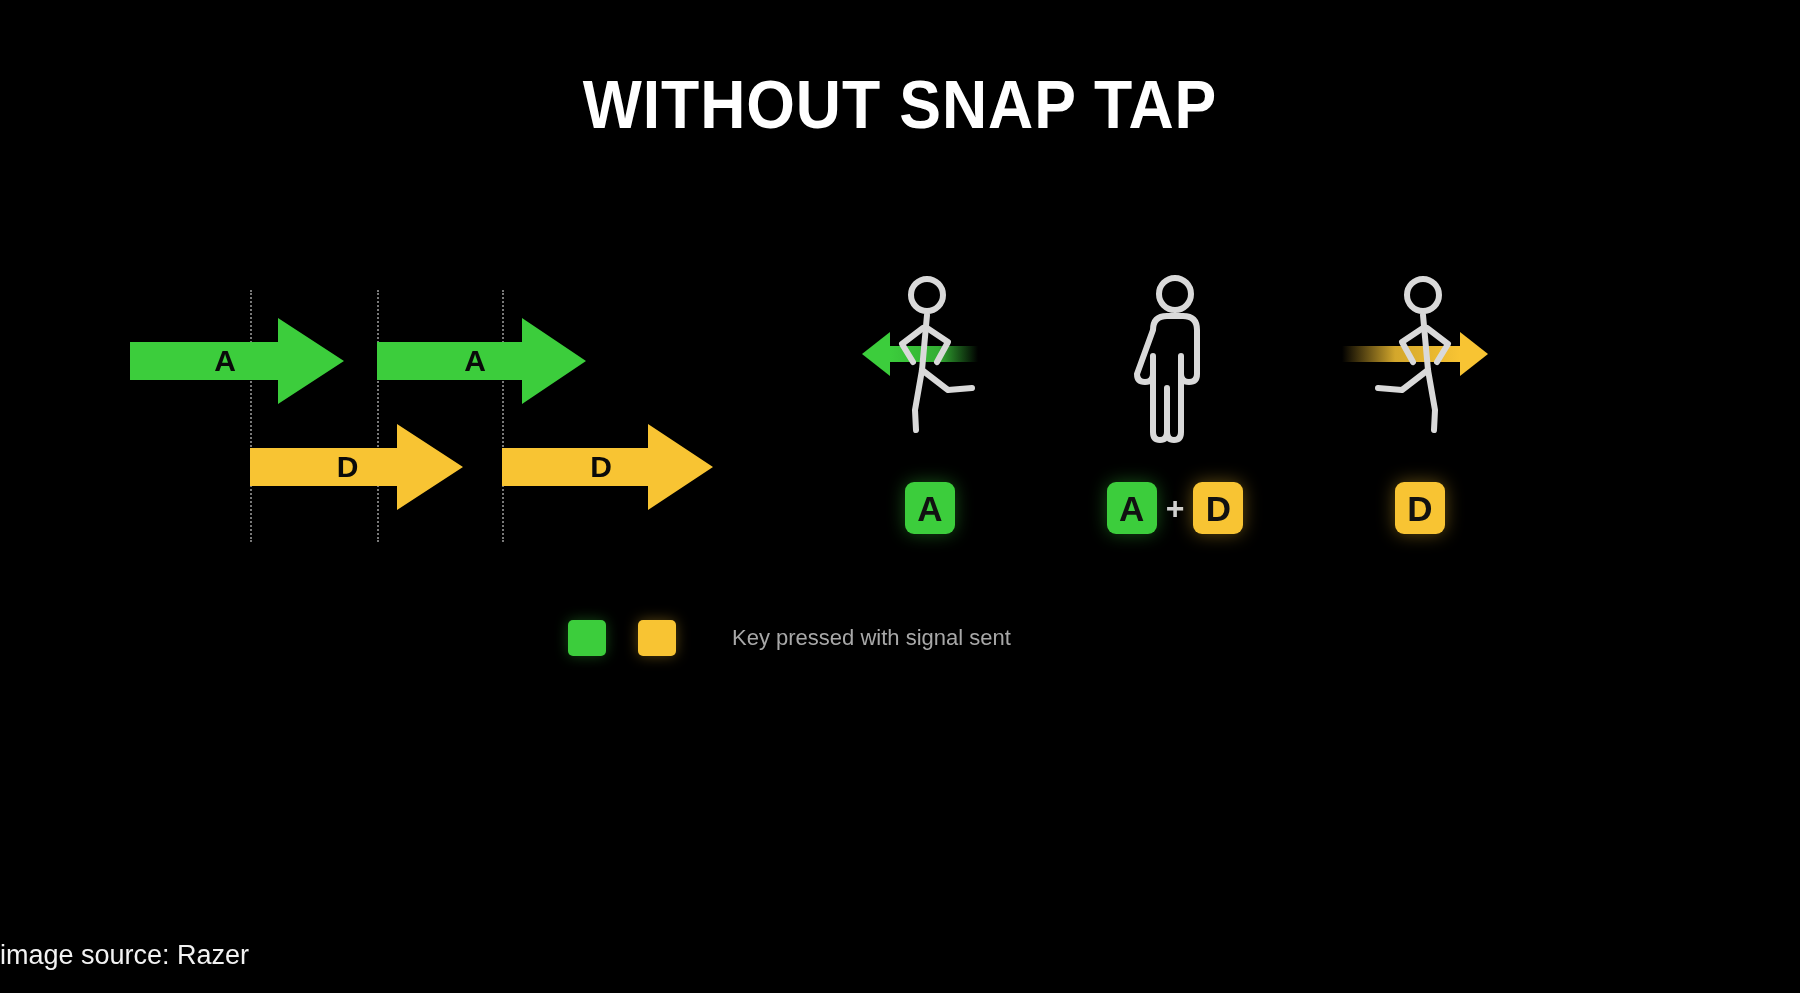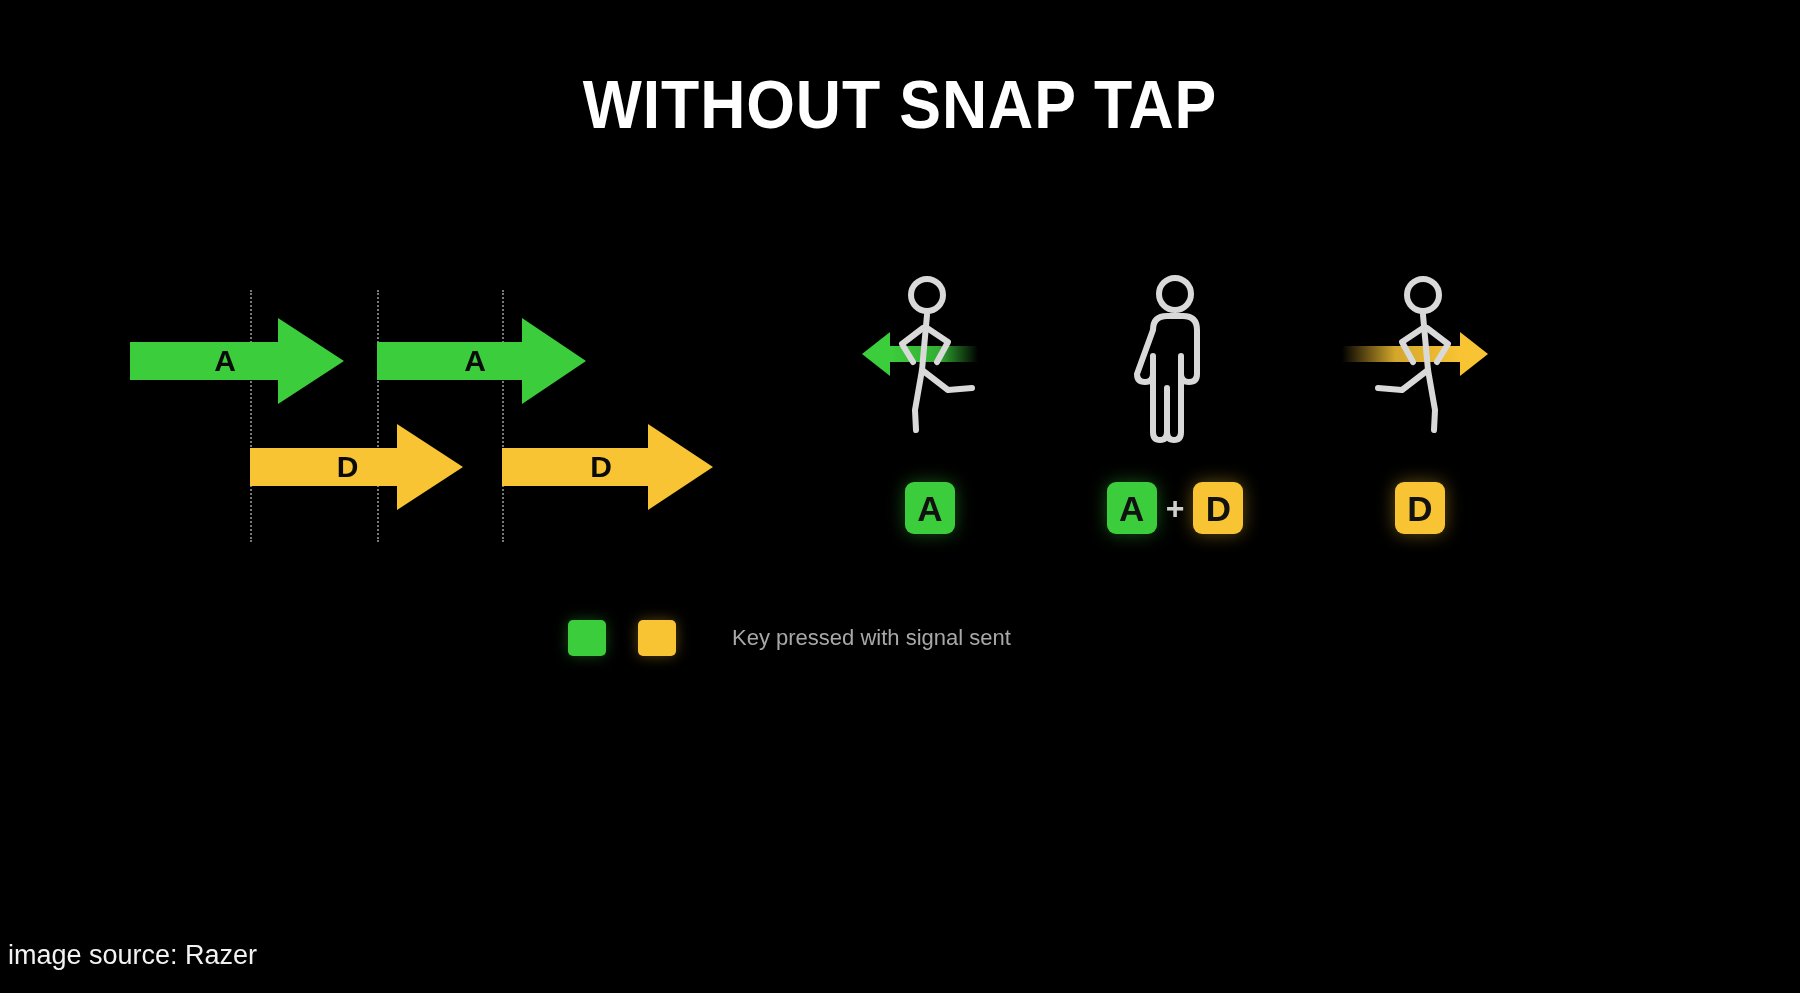--- a/index.html
+++ b/index.html
@@ -142,21 +142,21 @@
   .legend-swatch.yellow { background: #f8c433; box-shadow: 0 0 14px rgba(248,196,51,.35); margin-right: 36px; }
   #legend-text {
     color: #a8a8a8;
     font-size: 22px;
     white-space: nowrap;
   }
 
   
   #source-caption {
     position: absolute;
-    left: 8px;
+    left: 0;
     bottom: 22px;
     color: #f2f2f2;
     font-size: 27px;
     white-space: nowrap;
   }
 </style>
 </head>
 <body>
 
 <div id="page-title">WITHOUT SNAP TAP</div>

